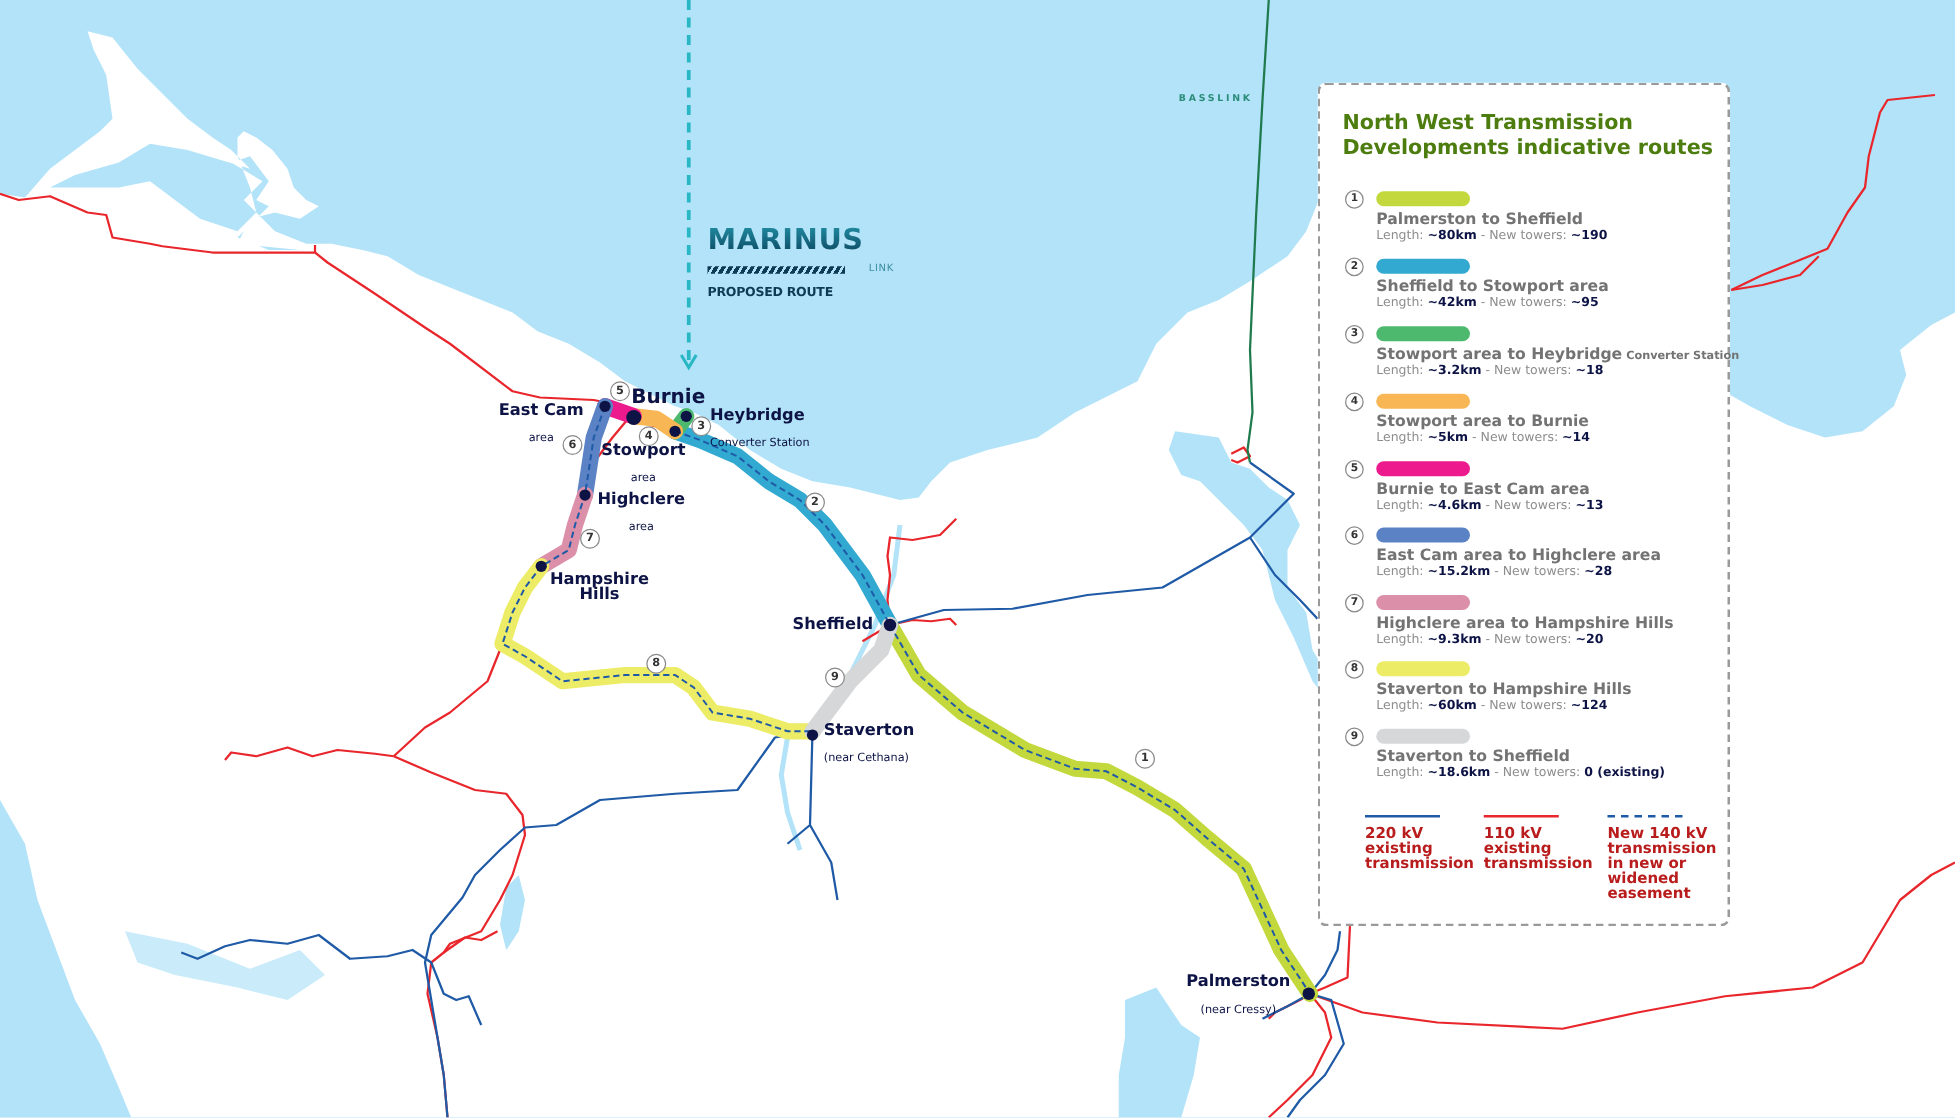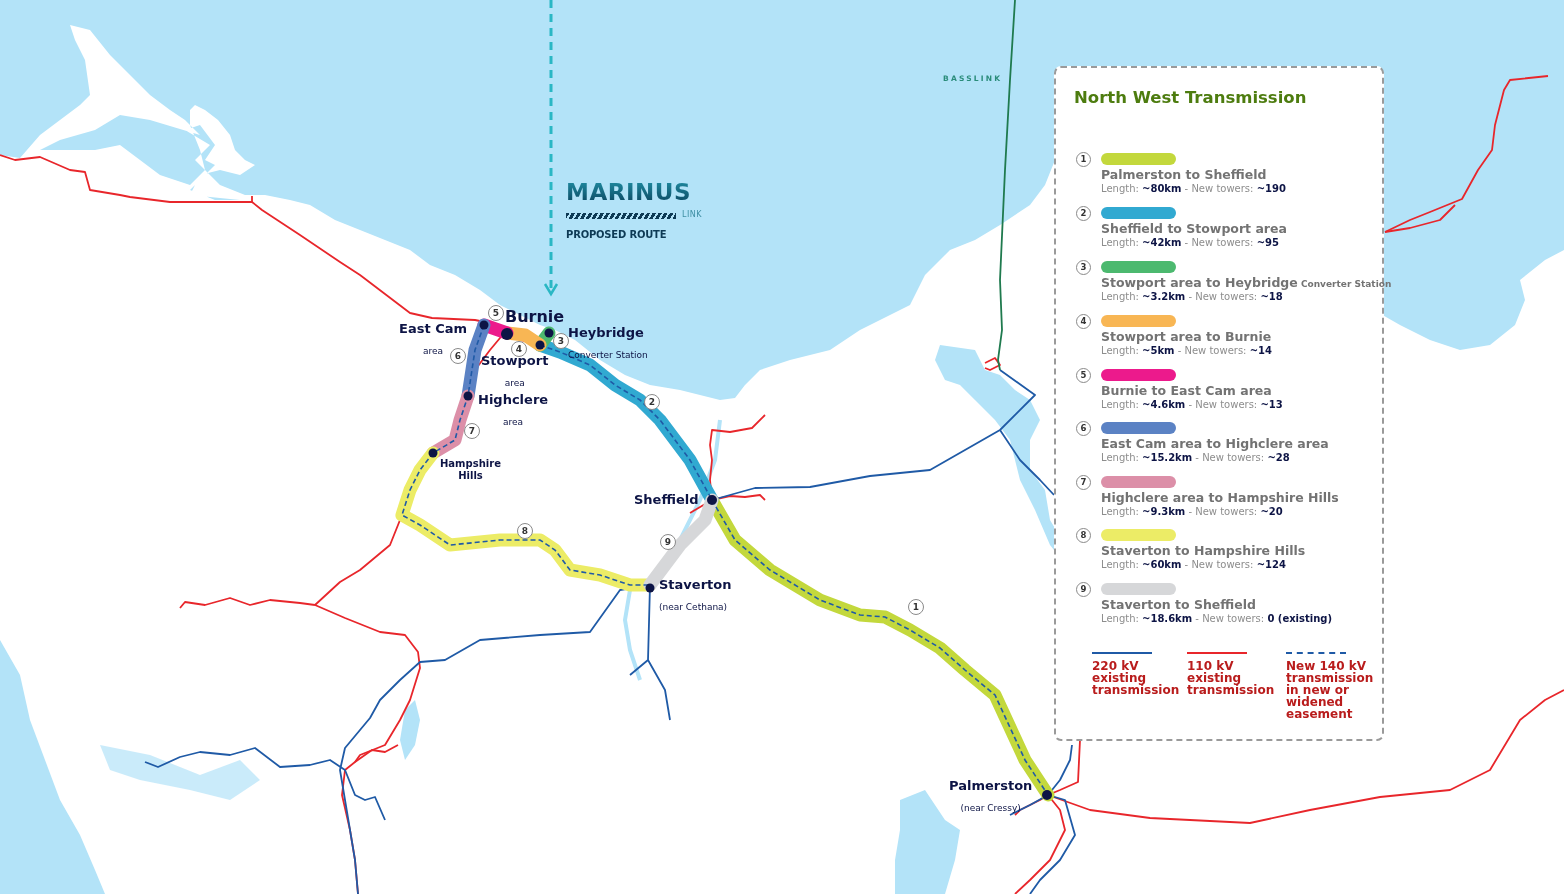--- a/index.html
+++ b/index.html
@@ -4,21 +4,21 @@
 <style>
   html, body { margin: 0; padding: 0; }
   body { width: 1564px; height: 894px; position: relative; overflow: hidden; background: #ffffff; font-family: "DejaVu Sans", sans-serif; }
   #map { position: absolute; left: 0; top: 0; width: 1564px; height: 894px; }
   .lbl { position: absolute; color: #0d1445; font-weight: bold; white-space: nowrap; line-height: 1; }
   .lbl .sub { display: block; font-size: 9px; font-weight: normal; text-align: center; margin-top: 12px; }
   .badge { position: absolute; width: 14px; height: 14px; border: 1.3px solid #8a8a8a; border-radius: 50%; background: #fff; font-size: 9px; font-weight: bold; color: #333; text-align: center; line-height: 14px; font-family: "DejaVu Sans", sans-serif; }
   .marinus { position: absolute; left: 566px; top: 181px; }
   .marinus .title { font-family: "DejaVu Sans", sans-serif; font-weight: bold; font-size: 23px; letter-spacing: 0.5px; color: #0f5b73; line-height: 1; background: linear-gradient(#1f8aa0, #0c4660); -webkit-background-clip: text; background-clip: text; -webkit-text-fill-color: transparent; }
   .marinus .stripes { width: 110px; height: 6px; margin-top: 2px; background: repeating-linear-gradient(120deg, #0d3a55 0 3px, transparent 3px 5px); display: inline-block; vertical-align: middle; }
-  .marinus .link { font-size: 8px; color: #3f8fa4; vertical-align: middle; margin-left: 6px; letter-spacing: 0.5px; }
+  .marinus .link { font-size: 8px; color: #3f8fa4; vertical-align: middle; margin-left: 19px; letter-spacing: 0.5px; }
   .marinus .route { font-size: 10px; font-weight: bold; color: #0d3a55; margin-top: 6px; letter-spacing: -0.2px; }
   .basslink { position: absolute; left: 943px; top: 74px; font-size: 7.5px; color: #2a8c7a; letter-spacing: 2.2px; font-weight: bold; }
   .legend { position: absolute; left: 1054px; top: 66px; width: 330px; height: 675px; background: #ffffff; border: 2px dashed #9a9a9a; border-radius: 7px; box-sizing: border-box; }
   .legend h1 { margin: 0; position: absolute; left: 18px; top: 20px; font-size: 16.5px; line-height: 20px; color: #4d7c0f; font-weight: bold; }
   .leg-item { position: absolute; left: 20px; width: 300px; }
   .leg-item .num { position: absolute; left: 0; top: 0; width: 13px; height: 13px; border: 1.3px solid #8a8a8a; border-radius: 50%; font-size: 8.5px; line-height: 13px; text-align: center; font-weight: bold; color: #333; }
   .leg-item .swatch { position: absolute; left: 25px; top: 1px; width: 75px; height: 12px; border-radius: 7px; }
   .leg-item .name { position: absolute; left: 25px; top: 15px; font-size: 12.5px; color: #737373; font-weight: bold; white-space: nowrap; }
   .leg-item .name .small { font-size: 9px; }
   .leg-item .meta { position: absolute; left: 25px; top: 31px; font-size: 10px; color: #8d8d8d; white-space: nowrap; }
@@ -135,21 +135,21 @@
   <span class="sub" style="text-align:left;">Converter Station</span>
 </div>
 <div class="lbl" style="left:481px;top:354px;font-size:13px;">
   <span>Stowport</span>
   <span class="sub">area</span>
 </div>
 <div class="lbl" style="left:478px;top:393px;font-size:13px;">
   <span>Highclere</span>
   <span class="sub">area</span>
 </div>
-<div class="lbl" style="left:440px;top:458px;font-size:10px;text-align:center;line-height:12px;">
+<div class="lbl" style="left:440px;top:458px;font-size:13px;text-align:center;line-height:12px;">
   <span>Hampshire</span><br>
   <span>Hills</span>
 </div>
 <div class="lbl" style="left:634px;top:493px;font-size:13px;">
   <span>Sheffield</span>
 </div>
 <div class="lbl" style="left:659px;top:578px;font-size:13px;">
   <span>Staverton</span>
   <span class="sub" style="text-align:left;">(near Cethana)</span>
 </div>
@@ -164,20 +164,21 @@
 <div class="badge" style="left:511px;top:341px;">4</div>
 <div class="badge" style="left:488px;top:305px;">5</div>
 <div class="badge" style="left:450px;top:348px;">6</div>
 <div class="badge" style="left:464px;top:423px;">7</div>
 <div class="badge" style="left:517px;top:523px;">8</div>
 <div class="badge" style="left:660px;top:534px;">9</div>
 
 <div class="legend">
   <h1>
     <span>North West Transmission</span><br>
+    <span>Developments indicative routes</span>
   </h1>
 
   <div class="leg-item" style="top:84px;">
     <span class="num">1</span>
     <span class="swatch" style="background:#c3d83c;"></span>
     <span class="name"><span>Palmerston to Sheffield</span></span>
     <span class="meta"><span>Length: </span><b>~80km</b><span> - New towers: </span><b>~190</b></span>
   </div>
   <div class="leg-item" style="top:138px;">
     <span class="num">2</span>

